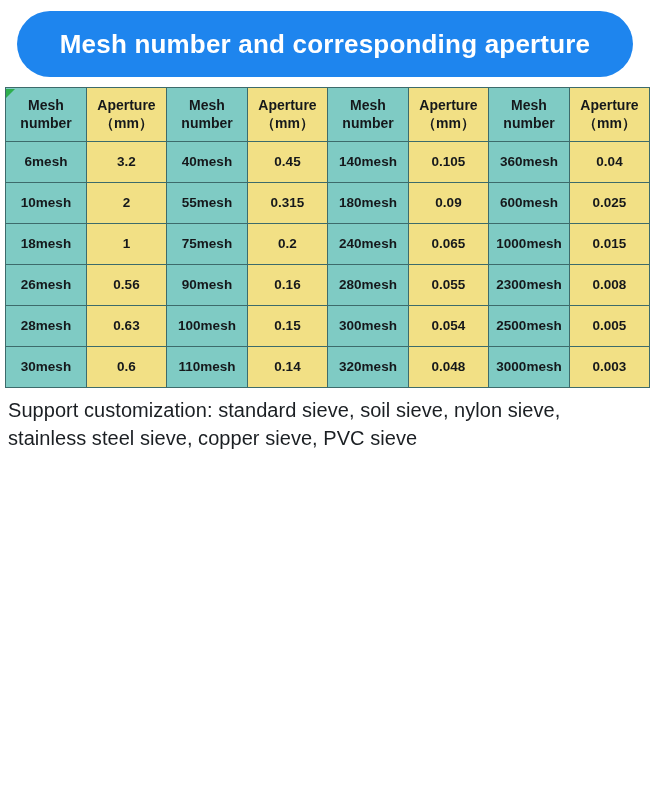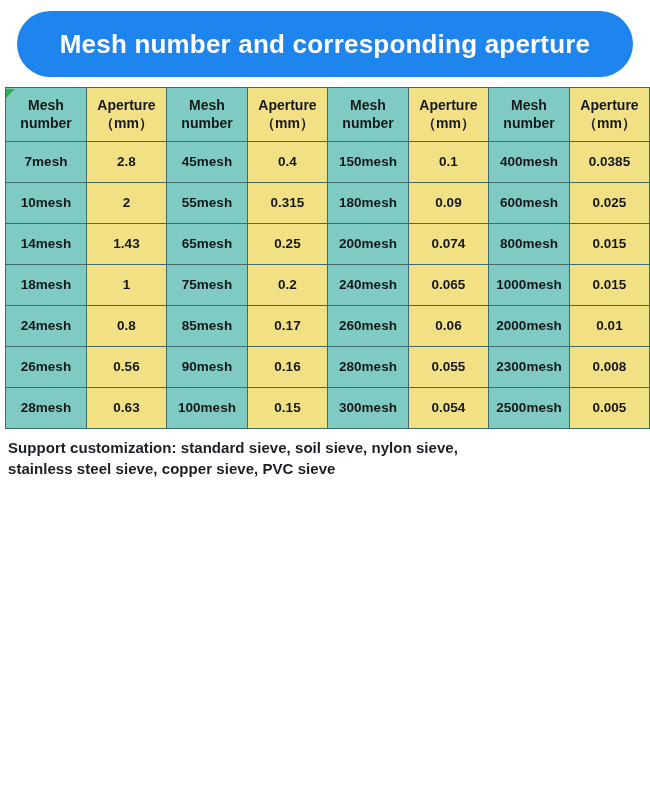--- a/index.html
+++ b/index.html
@@ -84,22 +84,22 @@
     height: 9px;
     background: #2fae4e;
     clip-path: polygon(0 0, 100% 0, 0 100%);
   }
 
   
   .footer {
     padding: 9px 6px 0 8px;
   }
   .footer-line {
-    font-size: 15px;
-    font-weight: bold;
+    font-size: 20px;
+    font-weight: normal;
     color: #1b1f23;
     line-height: 1.38;
     letter-spacing: 0.05px;
   }
 </style>
 </head>
 <body>
 
 <div class="page">
 
@@ -153,89 +153,79 @@
               <div>number</div>
             </th>
             <th class="cell-ap">
               <div>Aperture</div>
               <div>（mm）</div>
             </th>
           </tr>
       </thead>
       <tbody>
           <tr>
-            <td class="cell-mesh">7mesh</td>
-            <td class="cell-ap">2.8</td>
-            <td class="cell-mesh">45mesh</td>
-            <td class="cell-ap">0.4</td>
-            <td class="cell-mesh">150mesh</td>
-            <td class="cell-ap">0.1</td>
-            <td class="cell-mesh">400mesh</td>
-            <td class="cell-ap">0.0385</td>
+            <td class="cell-mesh">6mesh</td>
+            <td class="cell-ap">3.2</td>
+            <td class="cell-mesh">40mesh</td>
+            <td class="cell-ap">0.45</td>
+            <td class="cell-mesh">140mesh</td>
+            <td class="cell-ap">0.105</td>
+            <td class="cell-mesh">360mesh</td>
+            <td class="cell-ap">0.04</td>
           </tr>
           <tr>
             <td class="cell-mesh">10mesh</td>
             <td class="cell-ap">2</td>
             <td class="cell-mesh">55mesh</td>
             <td class="cell-ap">0.315</td>
             <td class="cell-mesh">180mesh</td>
             <td class="cell-ap">0.09</td>
             <td class="cell-mesh">600mesh</td>
             <td class="cell-ap">0.025</td>
           </tr>
           <tr>
-            <td class="cell-mesh">14mesh</td>
-            <td class="cell-ap">1.43</td>
-            <td class="cell-mesh">65mesh</td>
-            <td class="cell-ap">0.25</td>
-            <td class="cell-mesh">200mesh</td>
-            <td class="cell-ap">0.074</td>
-            <td class="cell-mesh">800mesh</td>
-            <td class="cell-ap">0.015</td>
-          </tr>
-          <tr>
             <td class="cell-mesh">18mesh</td>
             <td class="cell-ap">1</td>
             <td class="cell-mesh">75mesh</td>
             <td class="cell-ap">0.2</td>
             <td class="cell-mesh">240mesh</td>
             <td class="cell-ap">0.065</td>
             <td class="cell-mesh">1000mesh</td>
             <td class="cell-ap">0.015</td>
           </tr>
           <tr>
-            <td class="cell-mesh">24mesh</td>
-            <td class="cell-ap">0.8</td>
-            <td class="cell-mesh">85mesh</td>
-            <td class="cell-ap">0.17</td>
-            <td class="cell-mesh">260mesh</td>
-            <td class="cell-ap">0.06</td>
-            <td class="cell-mesh">2000mesh</td>
-            <td class="cell-ap">0.01</td>
-          </tr>
-          <tr>
             <td class="cell-mesh">26mesh</td>
             <td class="cell-ap">0.56</td>
             <td class="cell-mesh">90mesh</td>
             <td class="cell-ap">0.16</td>
             <td class="cell-mesh">280mesh</td>
             <td class="cell-ap">0.055</td>
             <td class="cell-mesh">2300mesh</td>
             <td class="cell-ap">0.008</td>
           </tr>
           <tr>
             <td class="cell-mesh">28mesh</td>
             <td class="cell-ap">0.63</td>
             <td class="cell-mesh">100mesh</td>
             <td class="cell-ap">0.15</td>
             <td class="cell-mesh">300mesh</td>
             <td class="cell-ap">0.054</td>
             <td class="cell-mesh">2500mesh</td>
             <td class="cell-ap">0.005</td>
           </tr>
+          <tr>
+            <td class="cell-mesh">30mesh</td>
+            <td class="cell-ap">0.6</td>
+            <td class="cell-mesh">110mesh</td>
+            <td class="cell-ap">0.14</td>
+            <td class="cell-mesh">320mesh</td>
+            <td class="cell-ap">0.048</td>
+            <td class="cell-mesh">3000mesh</td>
+            <td class="cell-ap">0.003</td>
+          </tr>
         </tbody>
     </table>
   </div>
 
   <div class="footer">
     <div class="footer-line">Support customization: standard sieve, soil sieve, nylon sieve,</div>
     <div class="footer-line">stainless steel sieve, copper sieve, PVC sieve</div>
   </div>
 
 </div>

